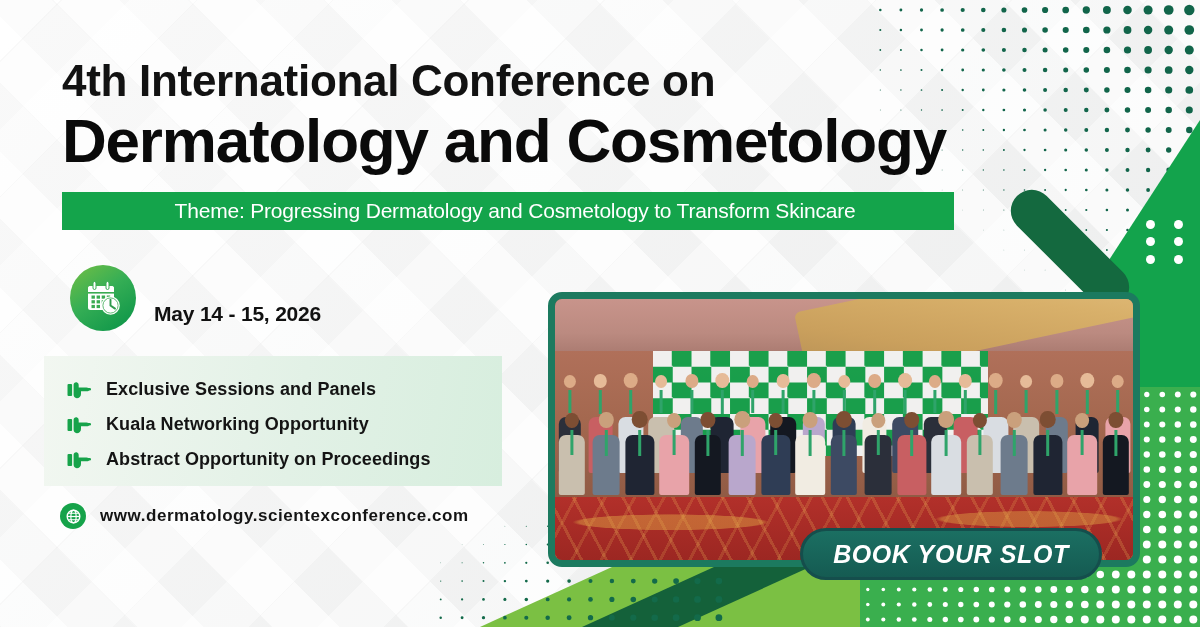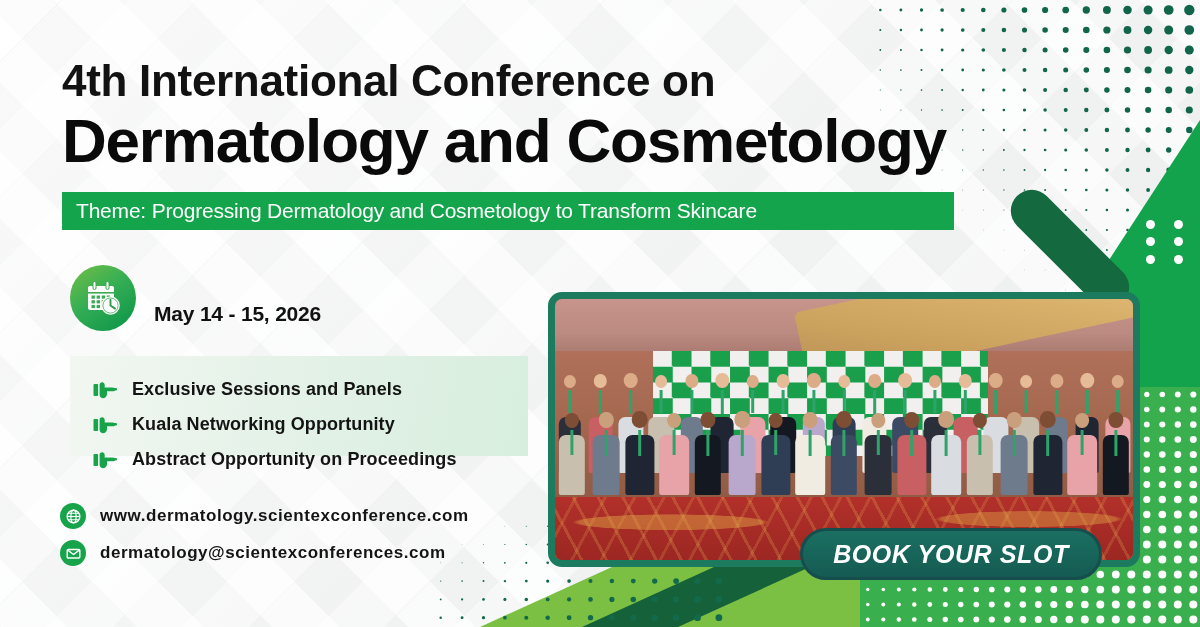--- a/index.html
+++ b/index.html
@@ -103,20 +103,21 @@
     margin-top:4px;white-space:nowrap;
   }
 
   
   .theme-bar{
     position:absolute;left:62px;top:192px;
     width:892px;height:38px;
     background:#14a44b;
     display:flex;align-items:center;
     padding-left:14px;
+    justify-content:center;
   }
   .theme-text{
     color:#ffffff;font-size:21px;font-weight:normal;
     letter-spacing:-.2px;white-space:nowrap;
   }
 
   
   .datebox{
     position:absolute;left:70px;top:265px;
     display:flex;align-items:center;gap:18px;
@@ -127,22 +128,22 @@
     display:flex;align-items:center;justify-content:center;
     flex:0 0 auto;
   }
   .date-texts{display:flex;flex-direction:column;gap:5px;}
   .date-line{
     font-size:21px;font-weight:bold;color:#111;letter-spacing:-.2px;white-space:nowrap;margin-top:32px;
   }
 
   
   .hl-box{
-    position:absolute;left:70px;top:356px;
-    width:458px;height:100px;
+    position:absolute;left:44px;top:356px;
+    width:458px;height:130px;
     background:linear-gradient(100deg,#f2f7f1 0%,#e2f1e6 55%,#d7eede 100%);
     padding:16px 0 0 22px;
   }
   .hl-row{
     display:flex;align-items:center;gap:12px;
     height:35px;
   }
   .hl-icon{
     width:28px;height:22px;flex:0 0 auto;
     display:flex;align-items:center;justify-content:center;
@@ -985,29 +986,20 @@
         <svg width="17" height="17" viewBox="0 0 20 20">
           <circle cx="10" cy="10" r="7.4" fill="none" stroke="#ffffff" stroke-width="1.7"></circle>
           <ellipse cx="10" cy="10" rx="3.1" ry="7.4" fill="none" stroke="#ffffff" stroke-width="1.4"></ellipse>
           <line x1="2.6" y1="10" x2="17.4" y2="10" stroke="#ffffff" stroke-width="1.4"></line>
           <line x1="4.0" y1="6.2" x2="16.0" y2="6.2" stroke="#ffffff" stroke-width="1.2"></line>
           <line x1="4.0" y1="13.8" x2="16.0" y2="13.8" stroke="#ffffff" stroke-width="1.2"></line>
         </svg>
       </span>
       <span class="ct-text">www.dermatology.scientexconference.com</span>
     </div>
-    <div class="ct-row">
-      <span class="ct-circle">
-        <svg width="17" height="17" viewBox="0 0 20 20">
-          <rect x="2.6" y="5.2" width="14.8" height="10" rx="1.2" fill="none" stroke="#ffffff" stroke-width="1.7"></rect>
-          <path d="M3.2 6.0 L10 11.2 L16.8 6.0" fill="none" stroke="#ffffff" stroke-width="1.6" stroke-linecap="round" stroke-linejoin="round"></path>
-        </svg>
-      </span>
-      <span class="ct-text">dermatology@scientexconferences.com</span>
-    </div>
   </div>
 
   <div class="photo-card">
     <div class="photo">
       <div class="ph-ceiling"></div>
       <div class="ph-wall"></div>
       <div class="ph-backdrop"></div>
       <div class="ph-floor"></div>
       <div class="ph-people" id="people">
           <div class="pz" style="left:2.63%;transform:translateX(-50%);width:22.2px;height:98px;bottom:30px;">

